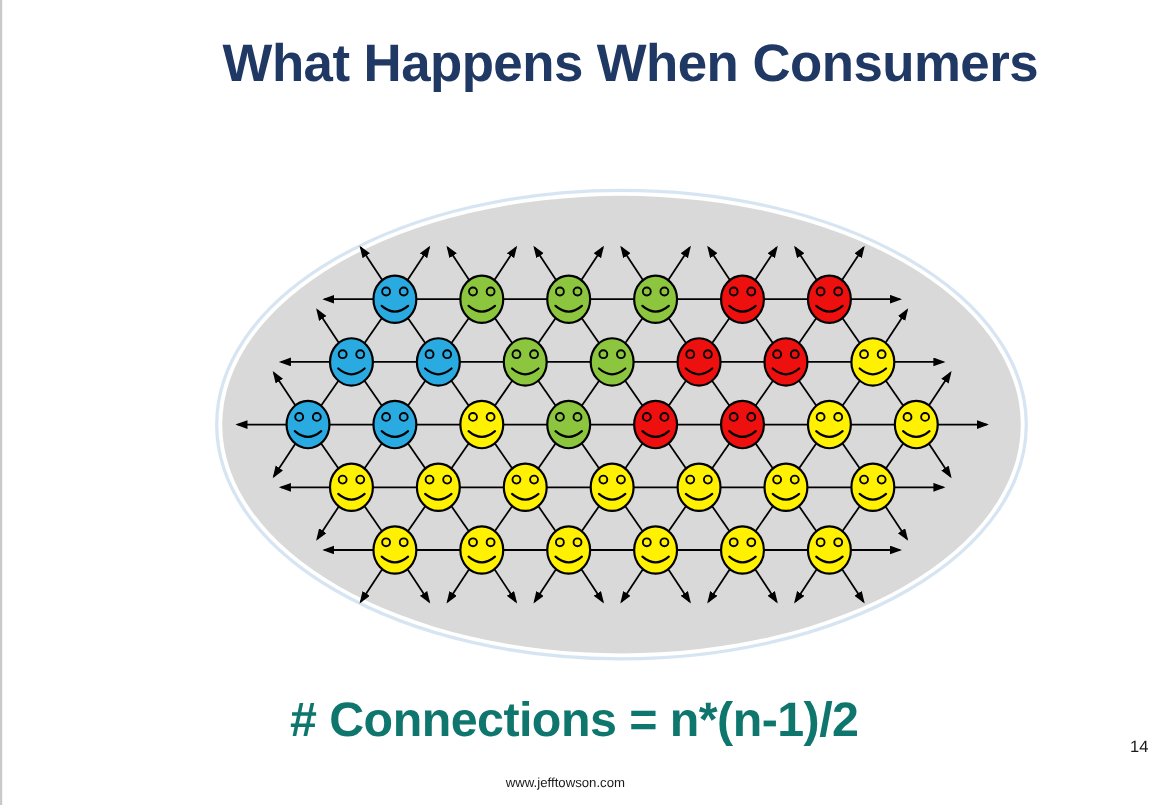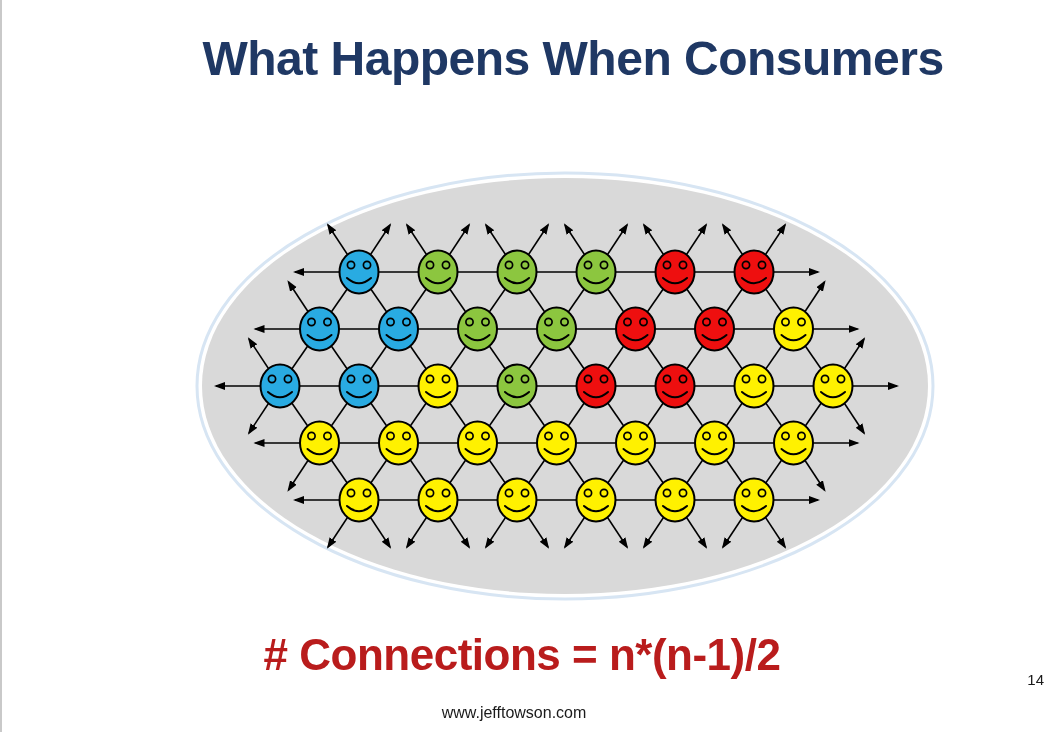--- a/index.html
+++ b/index.html
@@ -14,21 +14,21 @@
     text-align:center;font-size:48px;font-weight:bold;line-height:50px;
     letter-spacing:-0.5px;
   }
   #network{position:absolute;left:0;top:0;width:1062px;height:732px;}
   .formula{
     position:absolute;top:630px;left:0;right:20px;
     text-align:center;font-size:44px;font-weight:bold;letter-spacing:-0.5px;
   }
   .footer-url{
     position:absolute;top:704px;left:0;right:36px;text-align:center;
-    font-size:16px;color:#1a1a1a;
+    font-size:12px;color:#1a1a1a;
   }
   .page-number{
     position:absolute;top:671px;right:18px;font-size:15px;color:#1a1a1a;
   }
 </style>
 </head>
 <body>
 
 <div class="slide">
 
@@ -368,18 +368,18 @@
         <path d="M -12 6 Q 0 16.5 12 6" fill="none" stroke="#000000" stroke-width="2" stroke-linecap="round"></path>
       </g>
       <g transform="translate(752,500)">
         <ellipse cx="0" cy="0" rx="19.5" ry="21.5" fill="#FFF100" stroke="#000000" stroke-width="2"></ellipse>
         <circle cx="-8" cy="-7" r="3.6" fill="none" stroke="#000000" stroke-width="1.7"></circle>
         <circle cx="8" cy="-7" r="3.6" fill="none" stroke="#000000" stroke-width="1.7"></circle>
         <path d="M -12 6 Q 0 16.5 12 6" fill="none" stroke="#000000" stroke-width="2" stroke-linecap="round"></path>
       </g>
     </svg>
 
-  <div class="formula" style="color: #b91c1c;"># Connections = n*(n-1)/2</div>
+  <div class="formula" style="color: #0f766e;"># Connections = n*(n-1)/2</div>
 
   <div class="footer-url">www.jefftowson.com</div>
   <div class="page-number">14</div>
 
 </div>
 
 </body></html>

